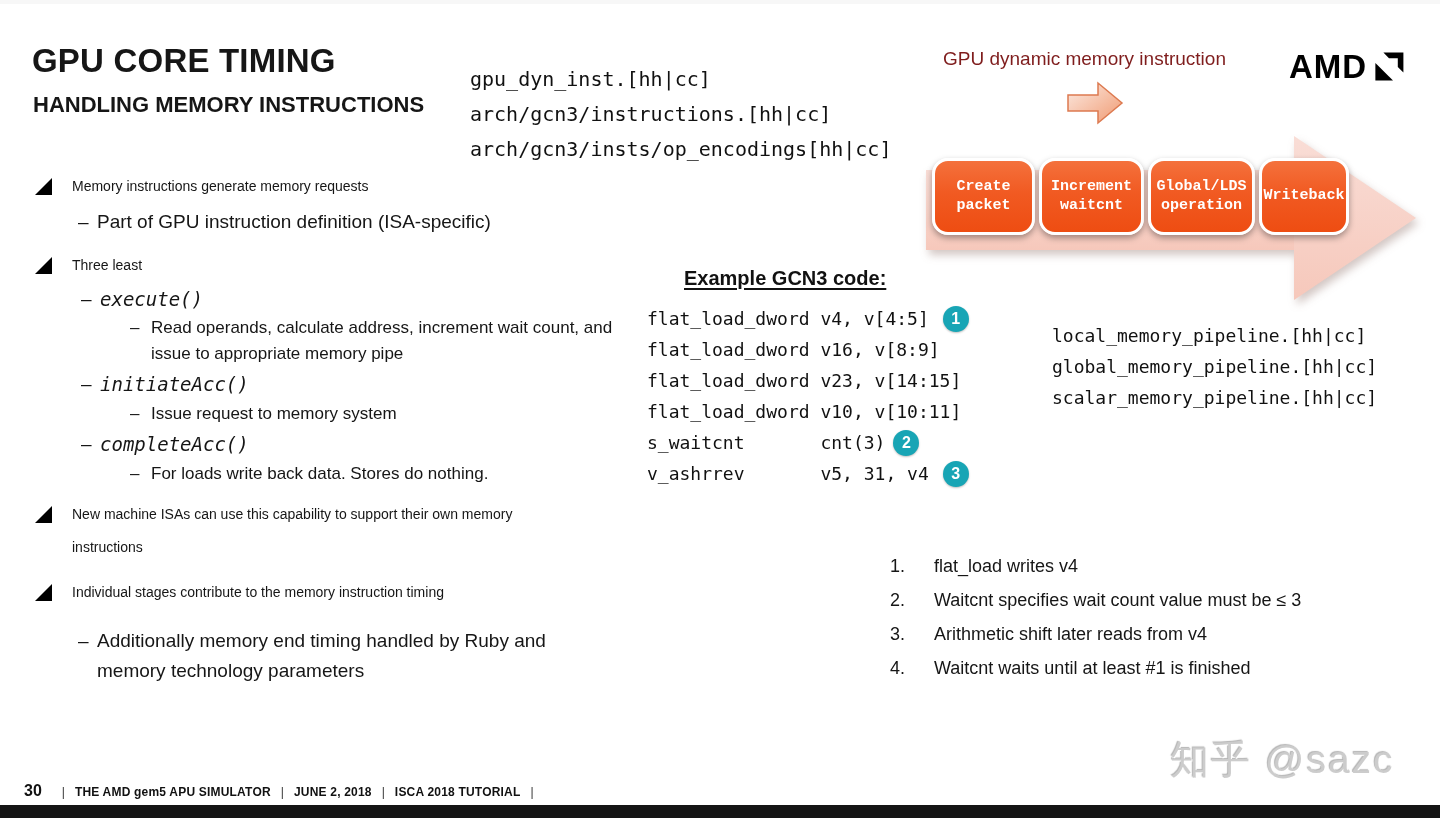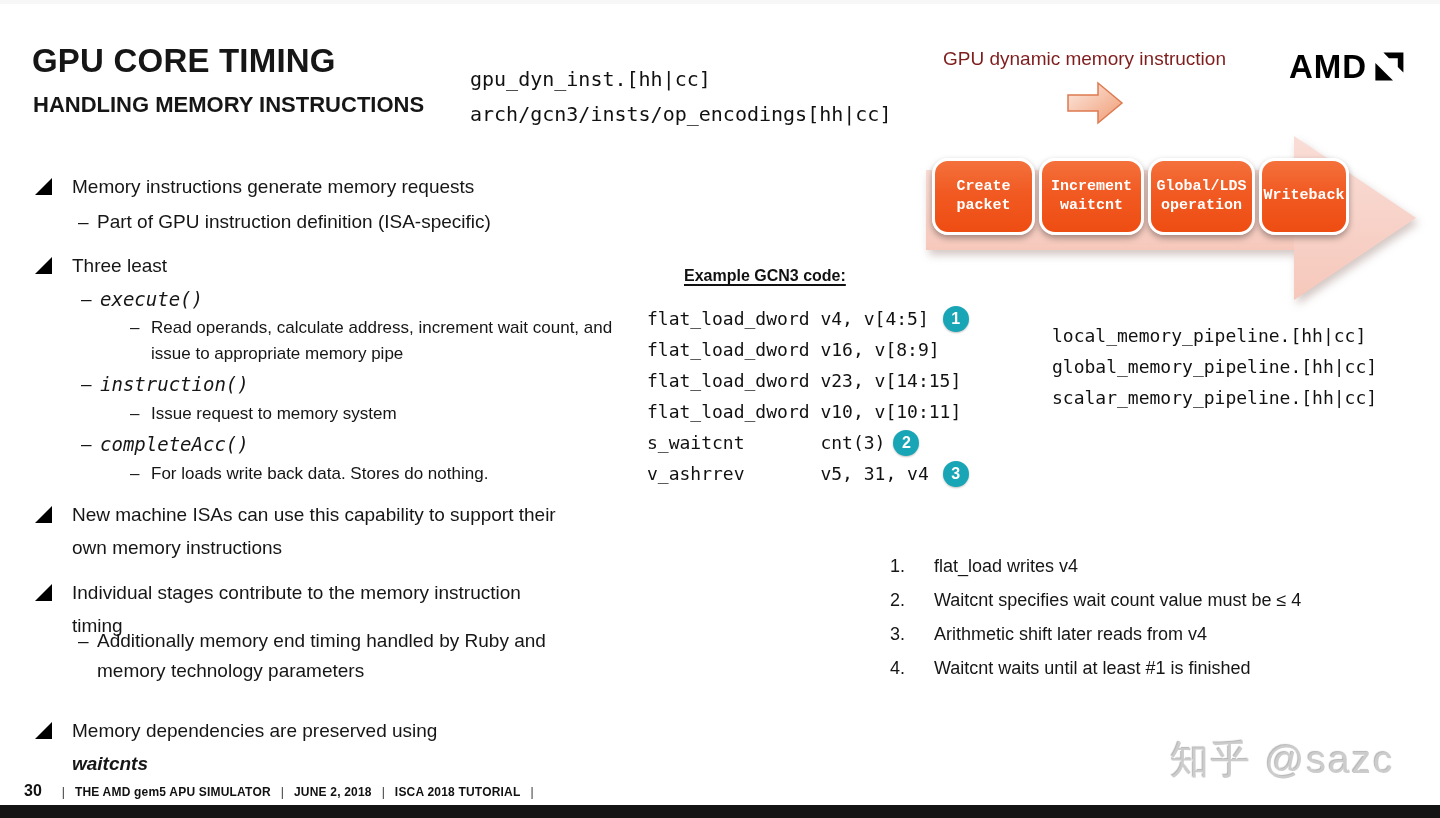--- a/index.html
+++ b/index.html
@@ -24,32 +24,32 @@
   .stage-row{left:932px;top:158px;display:flex;gap:4px;font-family:Liberation Mono, monospace;}
   .stage{box-sizing:border-box;height:77px;border:3px solid #ffffff;border-radius:16px;
          background:linear-gradient(180deg,#f4713c 0%,#f15a22 45%,#ee4d12 100%);
          box-shadow:0 3px 6px rgba(0,0,0,0.35);
          display:flex;align-items:center;justify-content:center;text-align:center;
          color:#fff;font-size:15px;font-weight:bold;line-height:1.25;padding:4px 6px;}
   .stage.s0{width:103px;} .stage.s1{width:105px;} .stage.s2{width:107px;} .stage.s3{width:90px;}
 
   
   .b{position:absolute;}
-  .lvl1{font-size:19px;line-height:33px;color:#161616;}
+  .lvl1{font-size:14px;line-height:33px;color:#161616;}
   .lvl1 .tri{position:absolute;left:-37px;top:8px;width:0;height:0;
              border-bottom:17px solid #000;border-left:17px solid transparent;}
   .lvl2{font-size:19px;line-height:30px;color:#161616;}
   .lvl2::before{content:"–";position:absolute;left:-19px;}
   .lvl3{font-size:17px;line-height:26px;color:#161616;margin-left:8px;}
   .lvl3::before{content:"–";position:absolute;left:-21px;}
   .code-fn{font-family:"DejaVu Sans Mono",monospace;font-style:italic;font-size:19px;}
   .em-word{display:block;font-weight:bold;font-style:italic;}
 
   
-  .code-heading{left:684px;top:267px;font-size:16px;font-weight:bold;color:#111;
+  .code-heading{left:684px;top:267px;font-size:20px;font-weight:bold;color:#111;
                 text-decoration:underline;text-decoration-thickness:2px;text-underline-offset:3px;}
   .code-block{left:647px;top:303px;}
   .code-line{height:31px;font-family:"DejaVu Sans Mono",monospace;font-size:18px;line-height:31px;
              white-space:pre;color:#111;display:flex;align-items:center;}
   .code-line > span[data-bind]{white-space:pre;}
   .mk{display:inline-flex;align-items:center;justify-content:center;flex:none;
       width:26px;height:26px;margin-left:12px;border-radius:50%;
       background:#18a5b5;color:#fff;font-family:"Liberation Sans",sans-serif;
       font-size:16px;font-weight:bold;box-shadow:0 1px 2px rgba(0,0,0,0.25);}
 
@@ -75,20 +75,21 @@
 
 <div class="slide">
 
   <div class="abs top-strip"></div>
 
   <div class="abs title" data-bind="slide.title">GPU CORE TIMING</div>
   <div class="abs subtitle" data-bind="slide.subtitle">HANDLING MEMORY INSTRUCTIONS</div>
 
   <div class="abs hdr-files">
     <div data-bind="header_files.0">gpu_dyn_inst.[hh|cc]</div>
+    <div data-bind="header_files.1">arch/gcn3/instructions.[hh|cc]</div>
     <div data-bind="header_files.2">arch/gcn3/insts/op_encodings[hh|cc]</div>
   </div>
 
   <div class="abs flow-label" data-bind="flow.label">GPU dynamic memory instruction</div>
 
   <svg class="abs" style="left:1066px;top:80px;" width="60" height="48" viewBox="0 0 60 48">
     <defs>
       <linearGradient id="ag" x1="0" y1="0" x2="1" y2="1">
         <stop offset="0" stop-color="#fcebe3"></stop>
           <stop offset="1" stop-color="#f09a72"></stop>
@@ -135,21 +136,21 @@
     <span class="tri"></span>
     <span data-bind="bullets.2.text">Three least</span>
   </div>
   <div class="b lvl2" style="left:100px;top:284px;width:520px;">
     <span class="code-fn" data-bind="bullets.3.text">execute()</span>
   </div>
   <div class="b lvl3" style="left:143px;top:315px;width:470px;">
     <span data-bind="bullets.4.text">Read operands, calculate address, increment wait count, and issue to appropriate memory pipe</span>
   </div>
   <div class="b lvl2" style="left:100px;top:369px;width:520px;">
-    <span class="code-fn" data-bind="bullets.5.text">instruction()</span>
+    <span class="code-fn" data-bind="bullets.5.text">initiateAcc()</span>
   </div>
   <div class="b lvl3" style="left:143px;top:401px;width:470px;">
     <span data-bind="bullets.6.text">Issue request to memory system</span>
   </div>
   <div class="b lvl2" style="left:100px;top:429px;width:520px;">
     <span class="code-fn" data-bind="bullets.7.text">completeAcc()</span>
   </div>
   <div class="b lvl3" style="left:143px;top:461px;width:470px;">
     <span data-bind="bullets.8.text">For loads write back data. Stores do nothing.</span>
   </div>
@@ -157,25 +158,20 @@
   <div class="b lvl1" style="left:72px;top:498px;width:500px;">
     <span class="tri"></span>
     <span data-bind="bullets.9.text">New machine ISAs can use this capability to support their own memory instructions</span>
   </div>
   <div class="b lvl1" style="left:72px;top:576px;width:500px;">
     <span class="tri"></span>
     <span data-bind="bullets.10.text">Individual stages contribute to the memory instruction timing</span>
   </div>
   <div class="b lvl2" style="left:97px;top:626px;width:500px;">
     <span data-bind="bullets.11.text">Additionally memory end timing handled by Ruby and memory technology parameters</span>
-  </div>
-  <div class="b lvl1" style="left:72px;top:714px;width:500px;">
-    <span class="tri"></span>
-    <span data-bind="bullets.12.text">Memory dependencies are preserved using</span>
-    <span class="em-word" data-bind="bullets.12.emphasis">waitcnts</span>
   </div>
 
   <div class="abs code-heading" data-bind="code_example.heading">Example GCN3 code:</div>
   <div class="abs code-block">
     <div class="code-line">
       <span data-bind="code_example.lines.0">flat_load_dword v4, v[4:5]</span>
       <span class="mk" style="margin-left:14px;" data-bind="code_example.markers.0">1</span>
     </div>
     <div class="code-line">
       <span data-bind="code_example.lines.1">flat_load_dword v16, v[8:9]</span>
@@ -202,21 +198,21 @@
     <div data-bind="pipeline_files.2">scalar_memory_pipeline.[hh|cc]</div>
   </div>
 
   <div class="abs annos">
     <div class="anno-row">
       <span class="anno-num" data-bind="annotations.0.num">1.</span>
       <span data-bind="annotations.0.text">flat_load writes v4</span>
     </div>
     <div class="anno-row">
       <span class="anno-num" data-bind="annotations.1.num">2.</span>
-      <span data-bind="annotations.1.text">Waitcnt specifies wait count value must be ≤ 4</span>
+      <span data-bind="annotations.1.text">Waitcnt specifies wait count value must be ≤ 3</span>
     </div>
     <div class="anno-row">
       <span class="anno-num" data-bind="annotations.2.num">3.</span>
       <span data-bind="annotations.2.text">Arithmetic shift later reads from v4</span>
     </div>
     <div class="anno-row">
       <span class="anno-num" data-bind="annotations.3.num">4.</span>
       <span data-bind="annotations.3.text">Waitcnt waits until at least #1 is finished</span>
     </div>
   </div>

